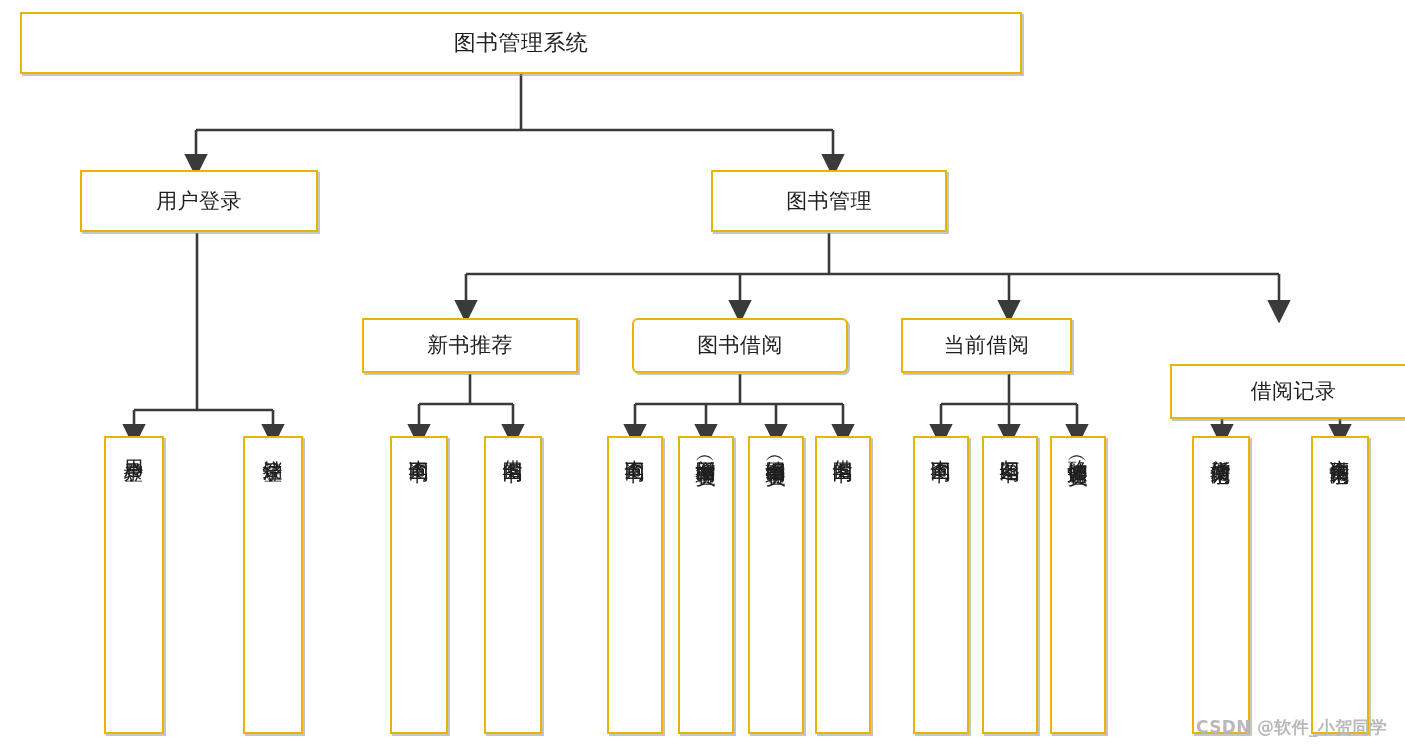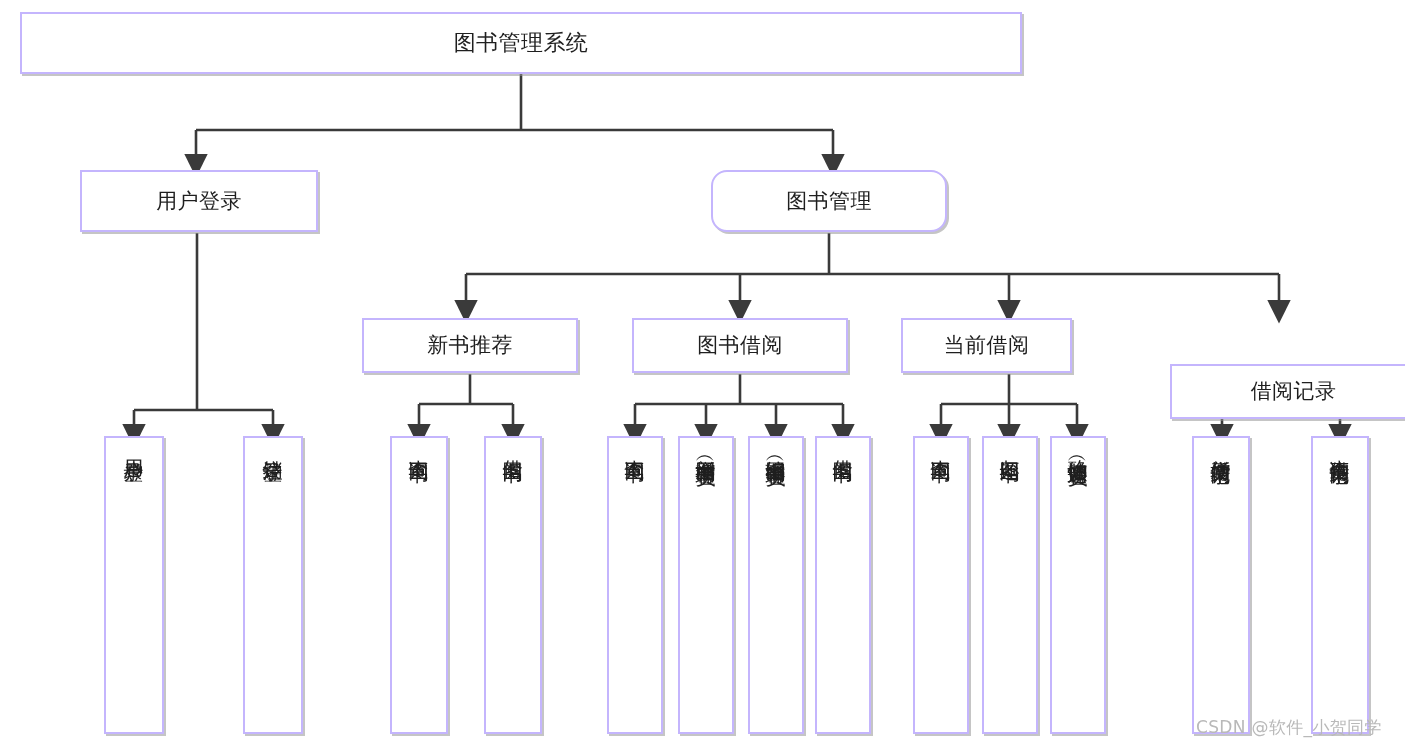--- a/index.html
+++ b/index.html
@@ -23,21 +23,21 @@
     position: absolute;
     left: 0;
     top: 0;
     width: 1405px;
     height: 747px;
   }
   .node {
     position: absolute;
     box-sizing: border-box;
     background: #ffffff;
-    border: 2px solid #c4b5fd;
+    border: 2px solid #eab308;
     box-shadow: 2px 2px 0 rgba(150,150,150,0.55);
     display: flex;
     align-items: center;
     justify-content: center;
     color: #1f1f1f;
   }
   .node-label {
     display: block;
     text-align: center;
     line-height: 1.18;
@@ -128,28 +128,28 @@
     </g>
   </svg>
 
   <div class="node root h" style="left:20px;top:12px;width:1002px;height:62px;">
     <span class="node-label">图书管理系统</span>
   </div>
 
   <div class="node h" style="left:80px;top:170px;width:238px;height:62px;">
     <span class="node-label">用户登录</span>
   </div>
-  <div class="node h" style="left:711px;top:170px;width:236px;height:62px;border-radius:16px;">
+  <div class="node h" style="left:711px;top:170px;width:236px;height:62px;">
     <span class="node-label">图书管理</span>
   </div>
 
   <div class="node h" style="left:362px;top:318px;width:216px;height:55px;font-family:Liberation Serif, serif;">
     <span class="node-label">新书推荐</span>
   </div>
-  <div class="node h" style="left:632px;top:318px;width:216px;height:55px;">
+  <div class="node h" style="left:632px;top:318px;width:216px;height:55px;border-radius:6px;">
     <span class="node-label">图书借阅</span>
   </div>
   <div class="node h" style="left:901px;top:318px;width:171px;height:55px;">
     <span class="node-label">当前借阅</span>
   </div>
   <div class="node h" style="left:1170px;top:318px;width:247px;height:55px;margin-top:46px;">
     <span class="node-label">借阅记录</span>
   </div>
 
   <div class="node v" style="left:104px;top:436px;width:60px;height:298px;">
@@ -189,15 +189,15 @@
     <span class="node-label">确认归还（管理员）</span>
   </div>
 
   <div class="node v" style="left:1192px;top:436px;width:58px;height:298px;">
     <span class="node-label">新增借阅记录</span>
   </div>
   <div class="node v" style="left:1311px;top:436px;width:58px;height:298px;">
     <span class="node-label">查询借阅记录</span>
   </div>
 
-  <div class="watermark" style="left:1196px;top:716px;">CSDN @软件_小贺同学</div>
+  <div class="watermark" style="left:1196px;top:716px;font-weight:bold;">CSDN @软件_小贺同学</div>
 
 </div>
 
 </body></html>

